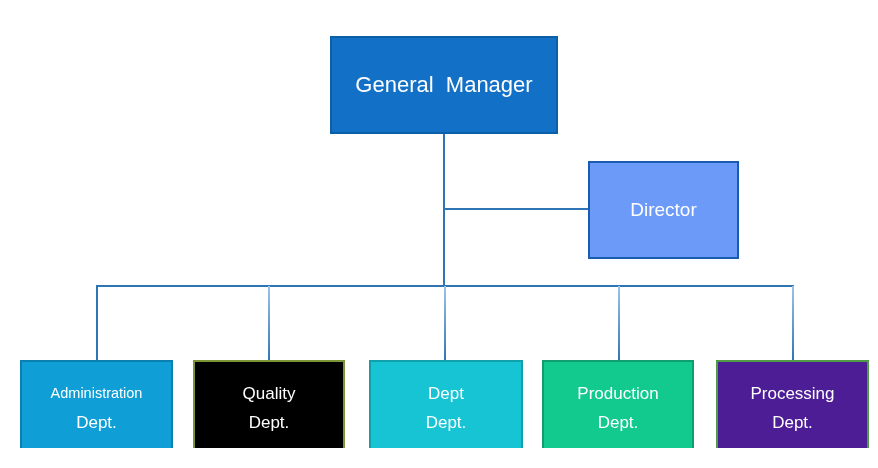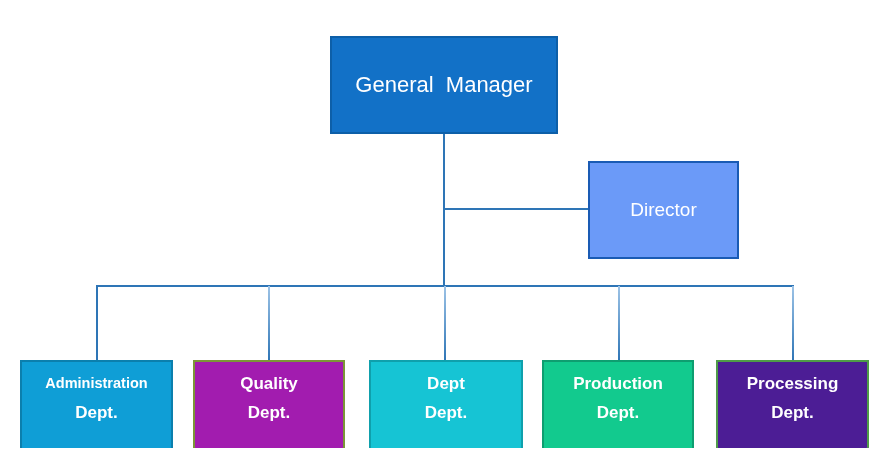--- a/index.html
+++ b/index.html
@@ -53,23 +53,23 @@
     font-size: 22px;
   }
   #node-gm .lbl { white-space: pre; }
   #node-director {
     left: 588px; top: 161px; width: 151px; height: 98px;
     font-size: 19px;
   }
   .dept {
     top: 360px;
     height: 97px;
-    padding-top: 7px;
+    padding-top: 17px;
     font-size: 17px;
-    font-weight: 700;
+    font-weight: 400;
     line-height: 29px;
   }
   .dept .ln { display: block; }
   .dept .ln.small { font-size: 14.5px; }
   #node-admin { left: 20px;  width: 153px; }
   #node-qa    { left: 193px; width: 152px; }
   #node-mold  { left: 369px; width: 154px; }
   #node-prod  { left: 542px; width: 152px; }
   #node-proc  { left: 716px; width: 153px; }
 </style>
@@ -93,21 +93,21 @@
 
   <div id="node-director" class="node centered" style="background-color: rgb(107, 154, 248); border-color: rgb(26, 91, 180);">
     <span class="lbl">Director</span>
   </div>
 
   <div id="node-admin" class="node dept" style="background-color: rgb(15, 158, 214); border-color: rgb(11, 127, 173);">
     <span class="ln small">Administration</span>
     <span class="ln">Dept.</span>
   </div>
 
-  <div id="node-qa" class="node dept" style="background-color: #a21caf; border-color: rgb(124, 150, 55);">
+  <div id="node-qa" class="node dept" style="background-color: #000000; border-color: rgb(124, 150, 55);">
     <span class="ln">Quality</span>
     <span class="ln">Dept.</span>
   </div>
 
   <div id="node-mold" class="node dept" style="background-color: rgb(22, 196, 212); border-color: rgb(15, 160, 172);">
     <span class="ln">Dept</span>
     <span class="ln">Dept.</span>
   </div>
 
   <div id="node-prod" class="node dept" style="background-color: rgb(18, 202, 142); border-color: rgb(14, 158, 112);">

